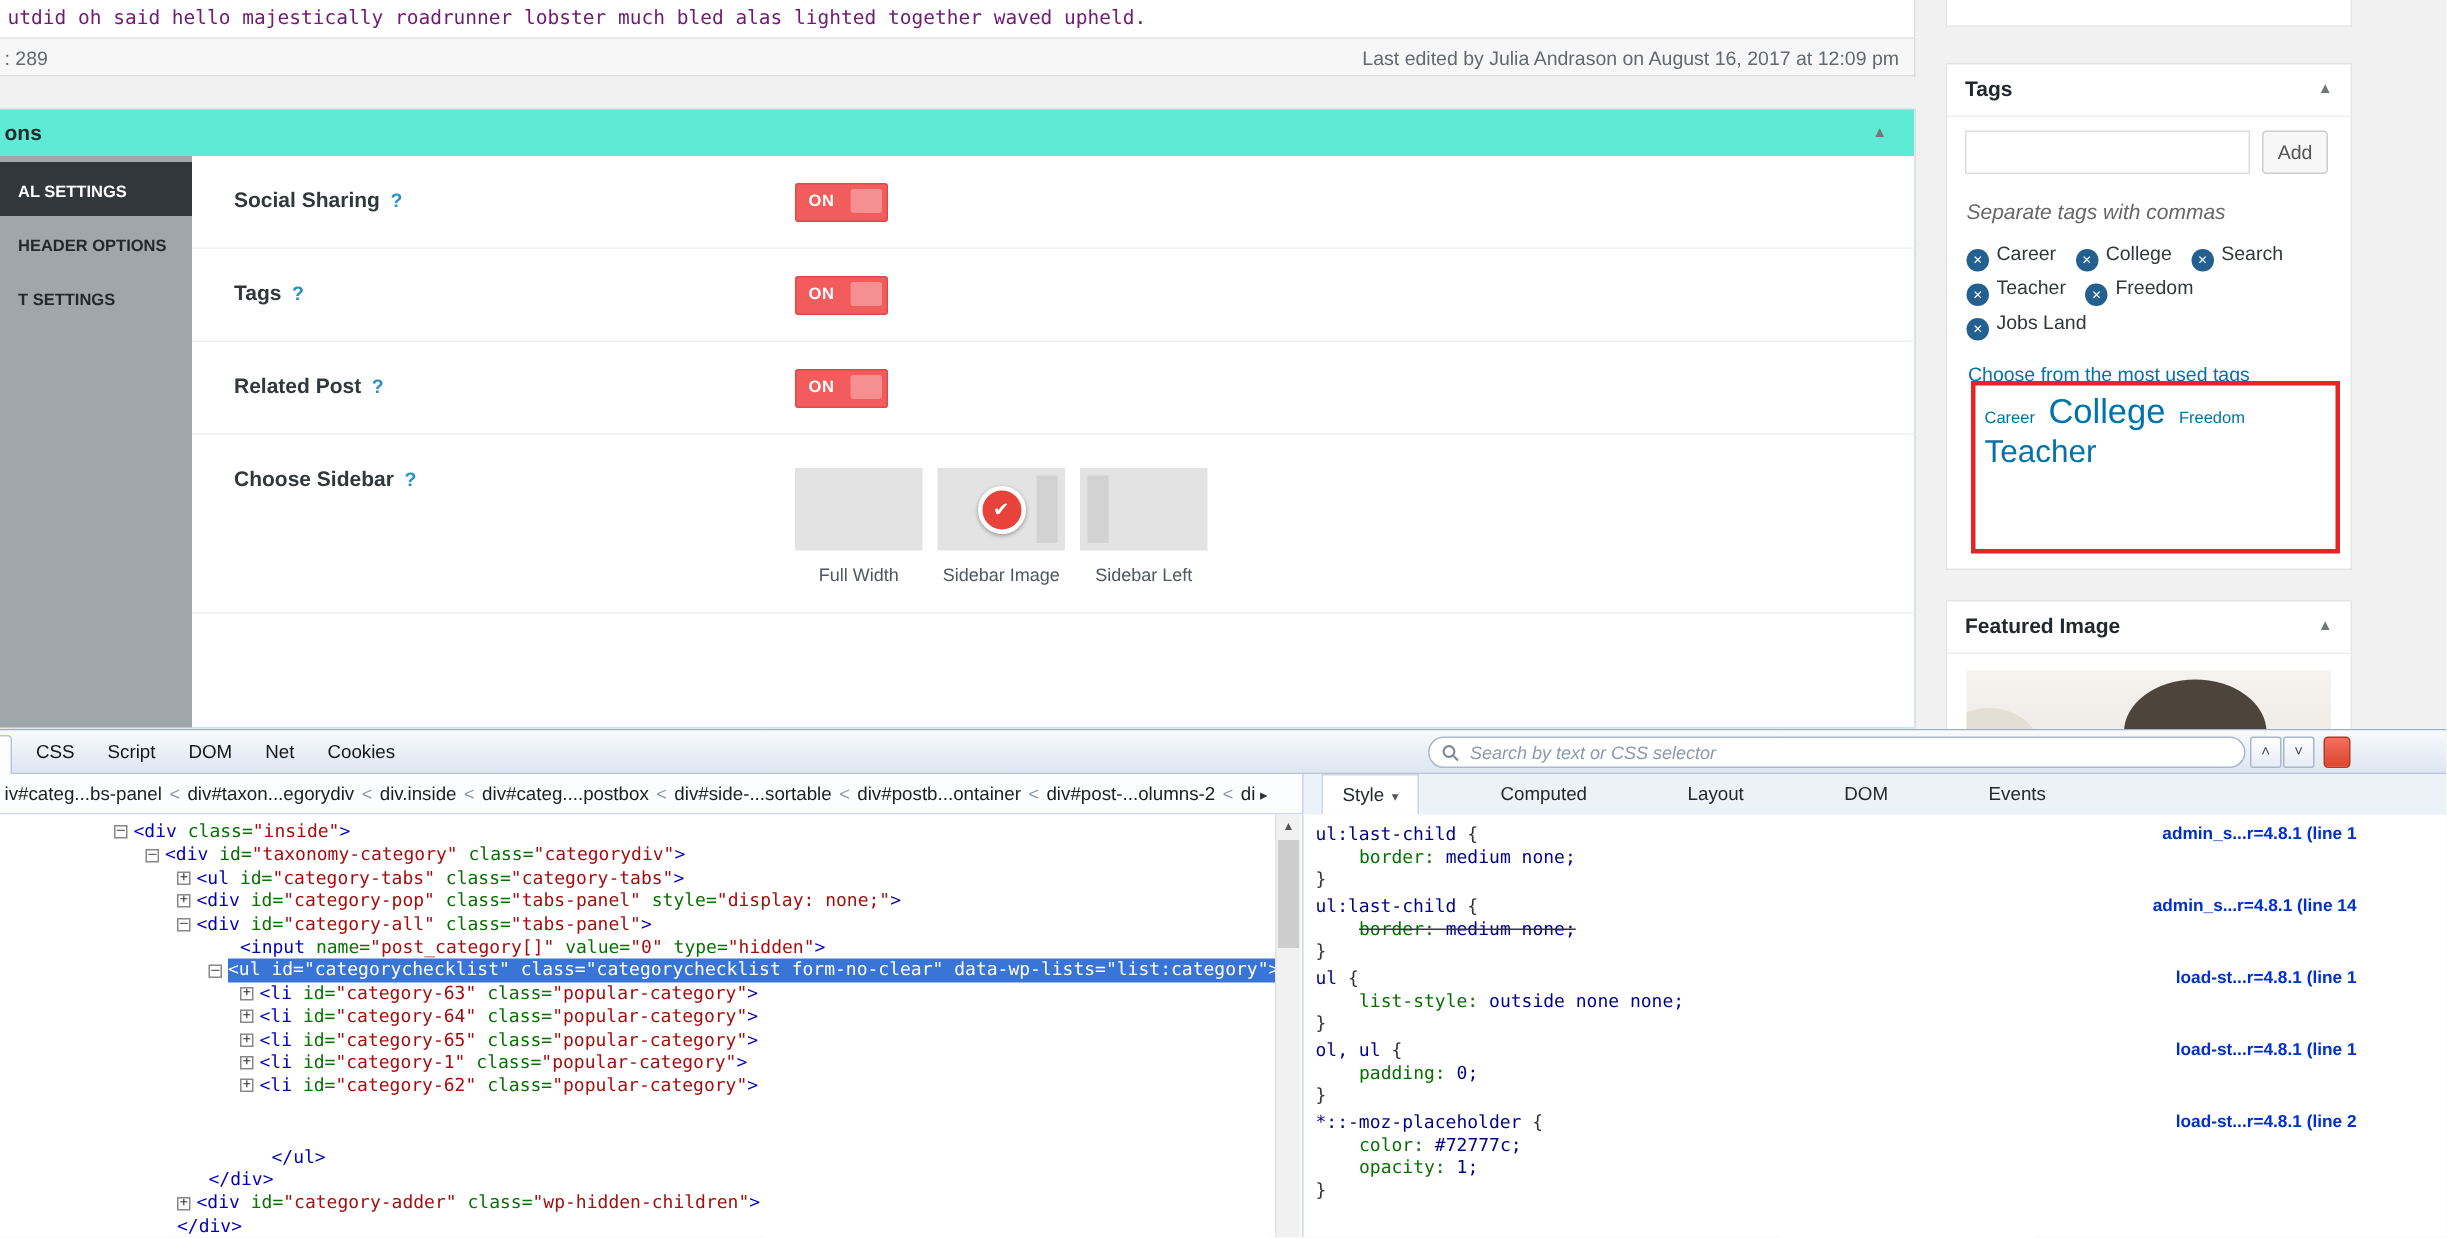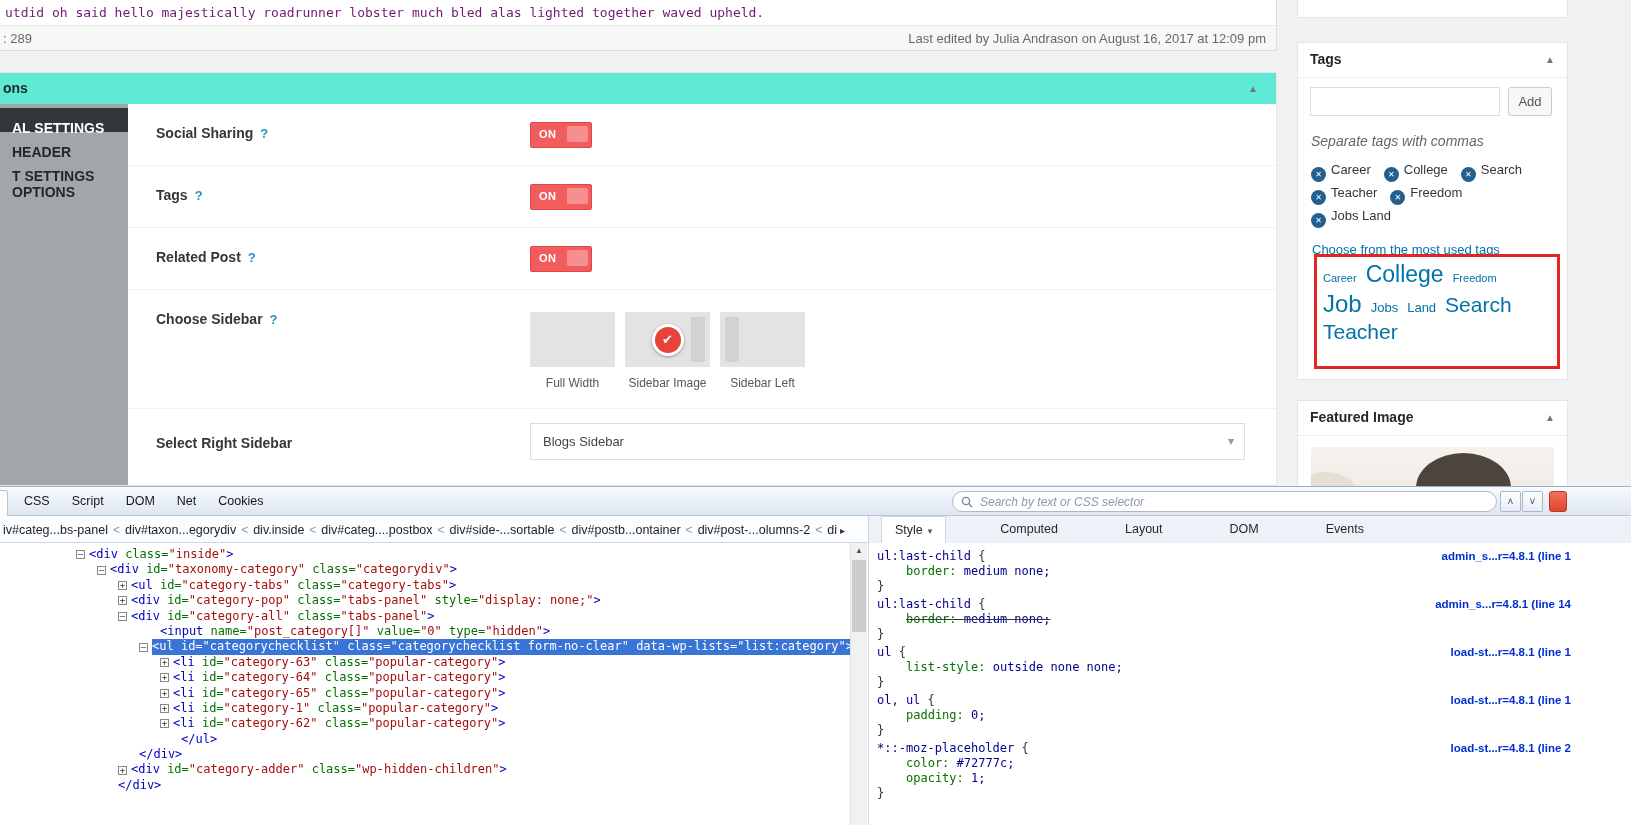--- a/index.html
+++ b/index.html
@@ -13,21 +13,21 @@
   #word-count{position:absolute;left:3px;top:5px;}
   #last-edited{position:absolute;right:10px;top:5px;}
 
   
   #options-box{position:absolute;left:0;top:72px;width:1277px;height:414px;background:#5eead4;border:1px solid #e5e5e5;border-left:none;box-sizing:border-box;overflow:hidden;}
   .pb-header{position:relative;height:31px;border-bottom:1px solid #eee;}
   .pb-title{position:absolute;left:3px;top:7px;font-size:14px;font-weight:bold;color:#23282d;}
   .pb-toggle{position:absolute;right:18px;top:10px;font-size:10px;color:#72777c;cursor:pointer;}
   #options-body{position:absolute;top:31px;left:0;right:0;bottom:0;display:flex;}
   #options-tabs-col{width:128px;flex:none;background:#a1a6ab;padding-top:4px;box-sizing:border-box;}
-  .opt-tab{height:24px;line-height:40px;padding-left:12px;font-size:14px;font-weight:bold;color:#23282d;cursor:pointer;}
+  .opt-tab{height:36px;line-height:40px;padding-left:12px;font-size:11px;font-weight:bold;color:#23282d;cursor:pointer;}
   .opt-tab.active{background:#32373c;color:#fff;}
   #options-content{flex:1;position:relative;background:#fff;}
   .opt-row{position:relative;border-bottom:1px solid #f1f1f1;}
   .trow{height:61px;}
   .opt-label{position:absolute;left:28px;top:21px;font-size:14px;font-weight:bold;color:#32373c;}
   .help{color:#2791c3;margin-left:7px;font-size:13px;font-weight:bold;cursor:pointer;}
   .toggle{position:absolute;left:402px;top:18px;width:60px;height:24px;background:#f25c5c;border:1px solid #dd4848;border-radius:2px;cursor:pointer;}
   .toggle-on{position:absolute;left:8px;top:5px;font-size:11px;font-weight:bold;color:#fff;letter-spacing:.5px;}
   .toggle-knob{position:absolute;right:3px;top:3px;width:21px;height:16px;background:#f69090;border-radius:2px;}
   #sidebar-row{height:118px;}
@@ -164,27 +164,20 @@
             </div>
           </div>
         <div class="opt-row" id="sidebar-row">
           <div class="opt-label">
             <span>Choose Sidebar</span><span class="help">?</span>
           </div>
           <div id="sidebar-options"><div class="thumb-wrap"><div class="thumb full"></div><div class="thumb-caption">Full Width</div></div><div class="thumb-wrap"><div class="thumb right">
                   <div class="badge">✔</div>
                 </div><div class="thumb-caption">Sidebar Image</div></div><div class="thumb-wrap"><div class="thumb left"></div><div class="thumb-caption">Sidebar Left</div></div></div>
         </div>
-        <div class="opt-row" id="select-row">
-          <div id="select-label">Select Right Sidebar</div>
-          <div id="select-box">
-            <span id="select-value">Blogs Sidebar</span>
-            <span id="select-caret">▾</span>
-          </div>
-        </div>
       </div>
     </div>
   </div>
 
   <div class="side-box" id="box-partial"></div>
 
   <div class="side-box" id="tags-box">
     <div class="side-head">
       <span class="side-title">Tags</span>
       <span class="side-toggle">▲</span>
@@ -194,21 +187,20 @@
     <div id="tag-hint">Separate tags with commas</div>
     <div id="chip-rows">
         <div class="chip-row"><span class="chip"><span class="chip-x">✕</span><span class="chip-label">Career</span></span><span class="chip"><span class="chip-x">✕</span><span class="chip-label">College</span></span><span class="chip"><span class="chip-x">✕</span><span class="chip-label">Search</span></span></div>
         <div class="chip-row"><span class="chip"><span class="chip-x">✕</span><span class="chip-label">Teacher</span></span><span class="chip"><span class="chip-x">✕</span><span class="chip-label">Freedom</span></span></div>
         <div class="chip-row"><span class="chip"><span class="chip-x">✕</span><span class="chip-label">Jobs Land</span></span></div>
       </div>
     <div id="most-used">Choose from the most used tags</div>
     <div id="cloud-box">
       <div>
           <div class="cloud-row"><span class="cloud-tag" style="font-size: 11px;">Career</span><span class="cloud-tag" style="font-size: 23px;">College</span><span class="cloud-tag" style="font-size: 11px;">Freedom</span></div>
-          <div class="cloud-row"><span class="cloud-tag" style="font-size: 24px;">Job</span><span class="cloud-tag" style="font-size: 13px;">Jobs</span><span class="cloud-tag" style="font-size: 13px;">Land</span><span class="cloud-tag" style="font-size: 21px;">Search</span></div>
           <div class="cloud-row"><span class="cloud-tag" style="font-size: 21px;">Teacher</span></div>
         </div>
     </div>
   </div>
 
   <div class="side-box" id="featured-box">
     <div class="side-head">
       <span class="side-title">Featured Image</span>
       <span class="side-toggle">▲</span>
     </div>
@@ -256,21 +248,21 @@
           <div class="dom-row" style="padding-left: 118px;"><span class="exp">+</span><span class="code"><span class="t-tag">&lt;ul</span><span> </span><span class="t-attr">id=</span><span class="t-val">"category-tabs"</span><span> </span><span class="t-attr">class=</span><span class="t-val">"category-tabs"</span><span class="t-tag">&gt;</span></span></div>
           <div class="dom-row" style="padding-left: 118px;"><span class="exp">+</span><span class="code"><span class="t-tag">&lt;div</span><span> </span><span class="t-attr">id=</span><span class="t-val">"category-pop"</span><span> </span><span class="t-attr">class=</span><span class="t-val">"tabs-panel"</span><span> </span><span class="t-attr">style=</span><span class="t-val">"display: none;"</span><span class="t-tag">&gt;</span></span></div>
           <div class="dom-row" style="padding-left: 118px;"><span class="exp">–</span><span class="code"><span class="t-tag">&lt;div</span><span> </span><span class="t-attr">id=</span><span class="t-val">"category-all"</span><span> </span><span class="t-attr">class=</span><span class="t-val">"tabs-panel"</span><span class="t-tag">&gt;</span></span></div>
           <div class="dom-row" style="padding-left: 160px;"><span class="code"><span class="t-tag">&lt;input</span><span> </span><span class="t-attr">name=</span><span class="t-val">"post_category[]"</span><span> </span><span class="t-attr">value=</span><span class="t-val">"0"</span><span> </span><span class="t-attr">type=</span><span class="t-val">"hidden"</span><span class="t-tag">&gt;</span></span></div>
           <div class="dom-row" style="padding-left: 139px;"><span class="exp">–</span><span class="code hl"><span class="t-tag">&lt;ul</span><span> </span><span class="t-attr">id=</span><span class="t-val">"categorychecklist"</span><span> </span><span class="t-attr">class=</span><span class="t-val">"categorychecklist form-no-clear"</span><span> </span><span class="t-attr">data-wp-lists=</span><span class="t-val">"list:category"</span><span class="t-tag">&gt;</span></span></div>
           <div class="dom-row" style="padding-left: 160px;"><span class="exp">+</span><span class="code"><span class="t-tag">&lt;li</span><span> </span><span class="t-attr">id=</span><span class="t-val">"category-63"</span><span> </span><span class="t-attr">class=</span><span class="t-val">"popular-category"</span><span class="t-tag">&gt;</span></span></div>
           <div class="dom-row" style="padding-left: 160px;"><span class="exp">+</span><span class="code"><span class="t-tag">&lt;li</span><span> </span><span class="t-attr">id=</span><span class="t-val">"category-64"</span><span> </span><span class="t-attr">class=</span><span class="t-val">"popular-category"</span><span class="t-tag">&gt;</span></span></div>
           <div class="dom-row" style="padding-left: 160px;"><span class="exp">+</span><span class="code"><span class="t-tag">&lt;li</span><span> </span><span class="t-attr">id=</span><span class="t-val">"category-65"</span><span> </span><span class="t-attr">class=</span><span class="t-val">"popular-category"</span><span class="t-tag">&gt;</span></span></div>
           <div class="dom-row" style="padding-left: 160px;"><span class="exp">+</span><span class="code"><span class="t-tag">&lt;li</span><span> </span><span class="t-attr">id=</span><span class="t-val">"category-1"</span><span> </span><span class="t-attr">class=</span><span class="t-val">"popular-category"</span><span class="t-tag">&gt;</span></span></div>
           <div class="dom-row" style="padding-left: 160px;"><span class="exp">+</span><span class="code"><span class="t-tag">&lt;li</span><span> </span><span class="t-attr">id=</span><span class="t-val">"category-62"</span><span> </span><span class="t-attr">class=</span><span class="t-val">"popular-category"</span><span class="t-tag">&gt;</span></span></div>
-          <div class="dom-row" style="padding-left: 181px;"><span class="code"><span class="t-tag">&lt;/ul&gt;</span></span></div>
+          <div class="dom-row" style="padding-left: 181px; margin-top: 32px;"><span class="code"><span class="t-tag">&lt;/ul&gt;</span></span></div>
           <div class="dom-row" style="padding-left: 139px;"><span class="code"><span class="t-tag">&lt;/div&gt;</span></span></div>
           <div class="dom-row" style="padding-left: 118px;"><span class="exp">+</span><span class="code"><span class="t-tag">&lt;div</span><span> </span><span class="t-attr">id=</span><span class="t-val">"category-adder"</span><span> </span><span class="t-attr">class=</span><span class="t-val">"wp-hidden-children"</span><span class="t-tag">&gt;</span></span></div>
           <div class="dom-row" style="padding-left: 118px;"><span class="code"><span class="t-tag">&lt;/div&gt;</span></span></div>
         </div>
       <div id="fb-scroll">
         <div id="fb-scroll-up">▲</div>
         <div id="fb-thumb"></div>
       </div>
       <div id="fb-css">
           <div class="css-rule">

